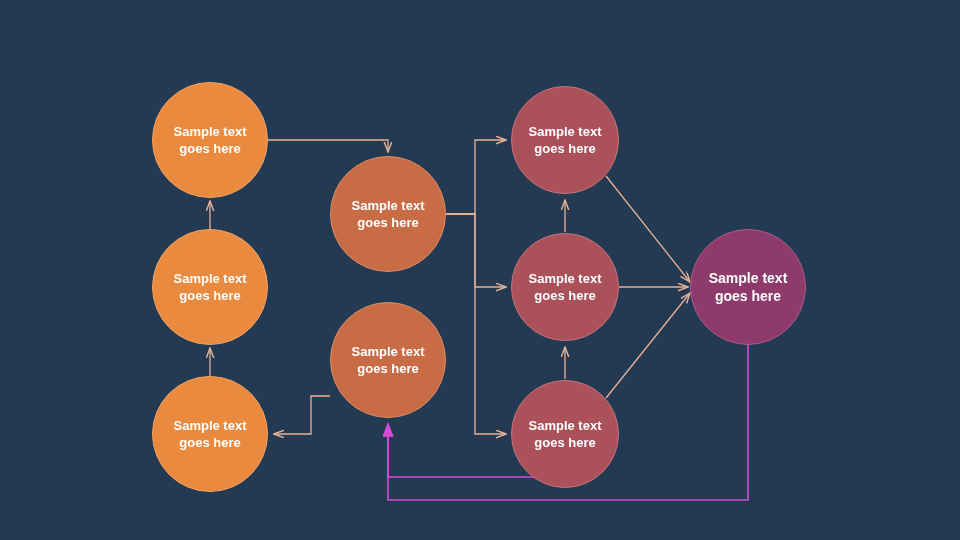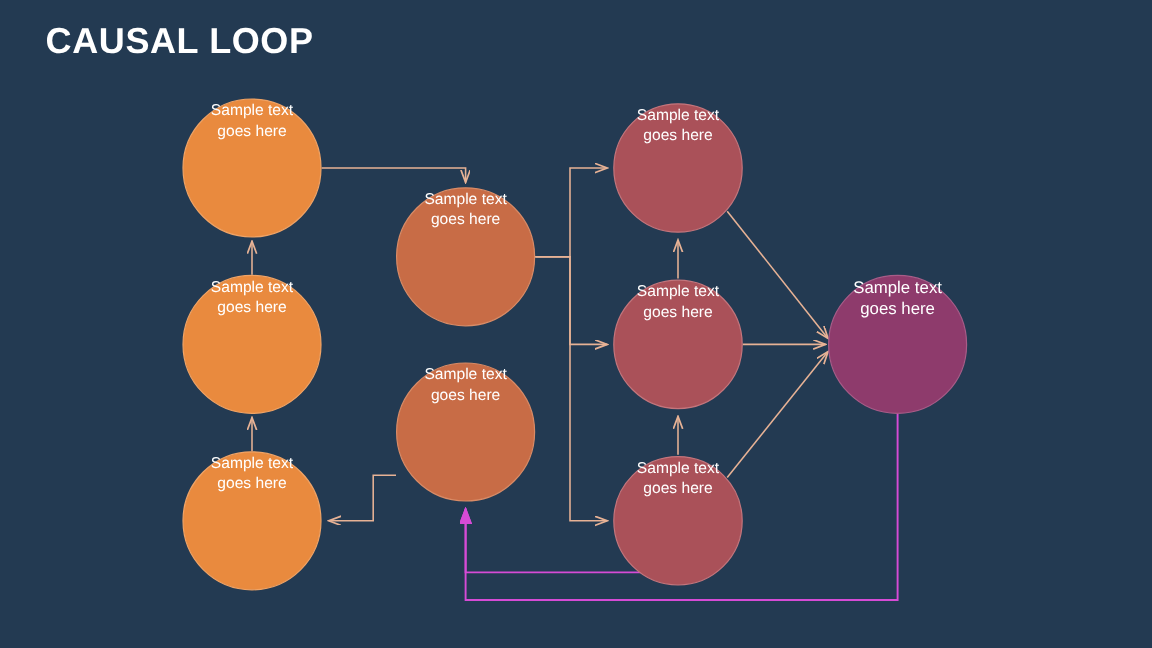--- a/index.html
+++ b/index.html
@@ -31,43 +31,42 @@
     left: 0;
     top: 0;
     width: 960px;
     height: 540px;
     pointer-events: none;
   }
   .node {
     position: absolute;
     border-radius: 50%;
     display: flex;
-    align-items: flex-start;
+    align-items: center;
     justify-content: center;
     text-align: center;
     color: #ffffff;
-    font-weight: normal;
+    font-weight: bold;
     line-height: 1.32;
     box-sizing: border-box;
   }
   .node .node-label {
     display: block;
     padding: 0 12px;
   }
   .n-orange  { background: #e98a3e; border: 1px solid #f0a365; }
   .n-orange2 { background: #c86c46; border: 1px solid #d98b66; }
   .n-red     { background: #aa5159; border: 1px solid #c4757c; }
   .n-purple  { background: #8e3b6c; border: 1px solid #a85c88; }
 </style>
 </head>
 <body>
 
 <div id="slide">
 
-  <div id="title">CAUSAL LOOP</div>
 
   <svg id="wires" viewBox="0 0 960 540">
     <defs>
       <marker id="arrowC" markerWidth="9" markerHeight="9" refX="8" refY="3" orient="auto" markerUnits="strokeWidth">
         <path d="M0,0 L8,3 L0,6" fill="none" stroke="#e7b295" stroke-width="1.1"></path>
       </marker>
       <marker id="arrowM" markerWidth="9" markerHeight="9" refX="8" refY="3" orient="auto" markerUnits="strokeWidth">
         <path d="M0,0 L8,3 L0,6" fill="#d64bd6" stroke="#d64bd6" stroke-width="0.8"></path>
       </marker>
     </defs>

